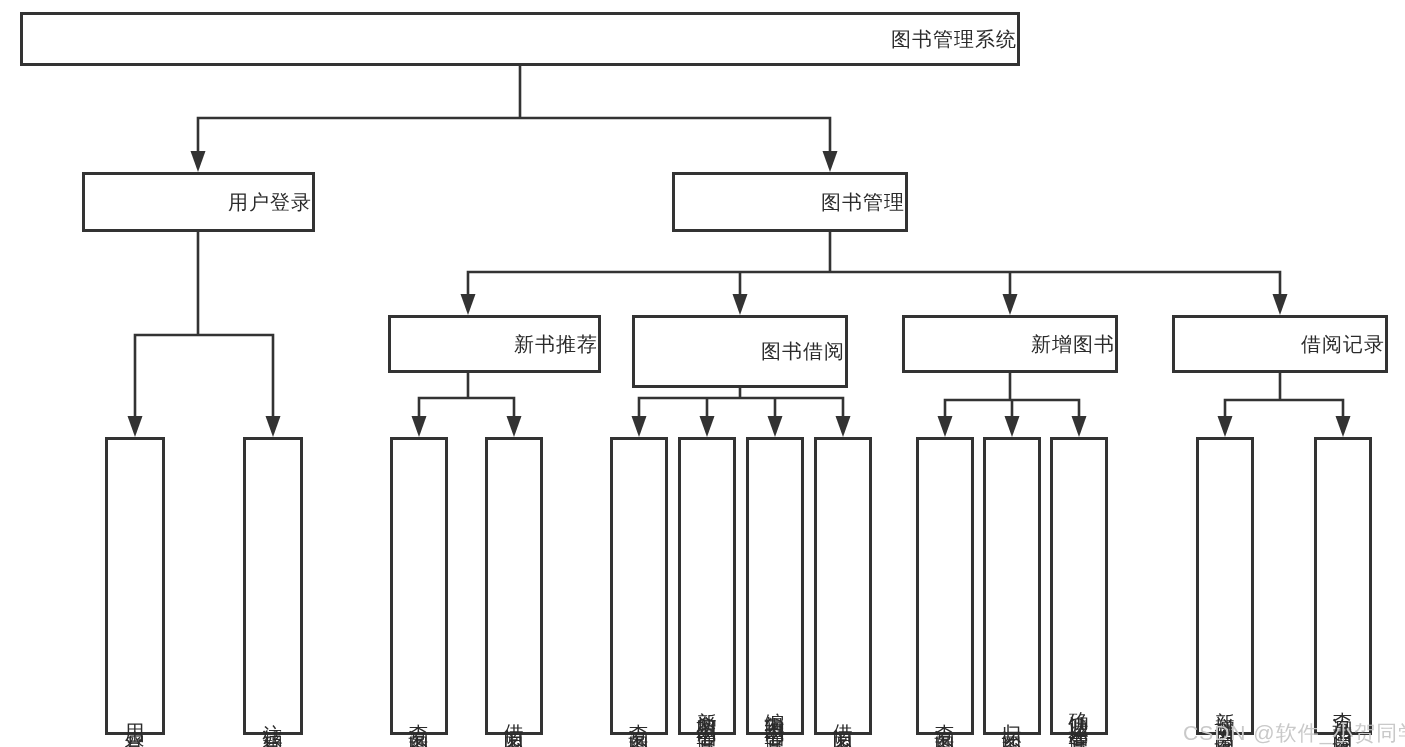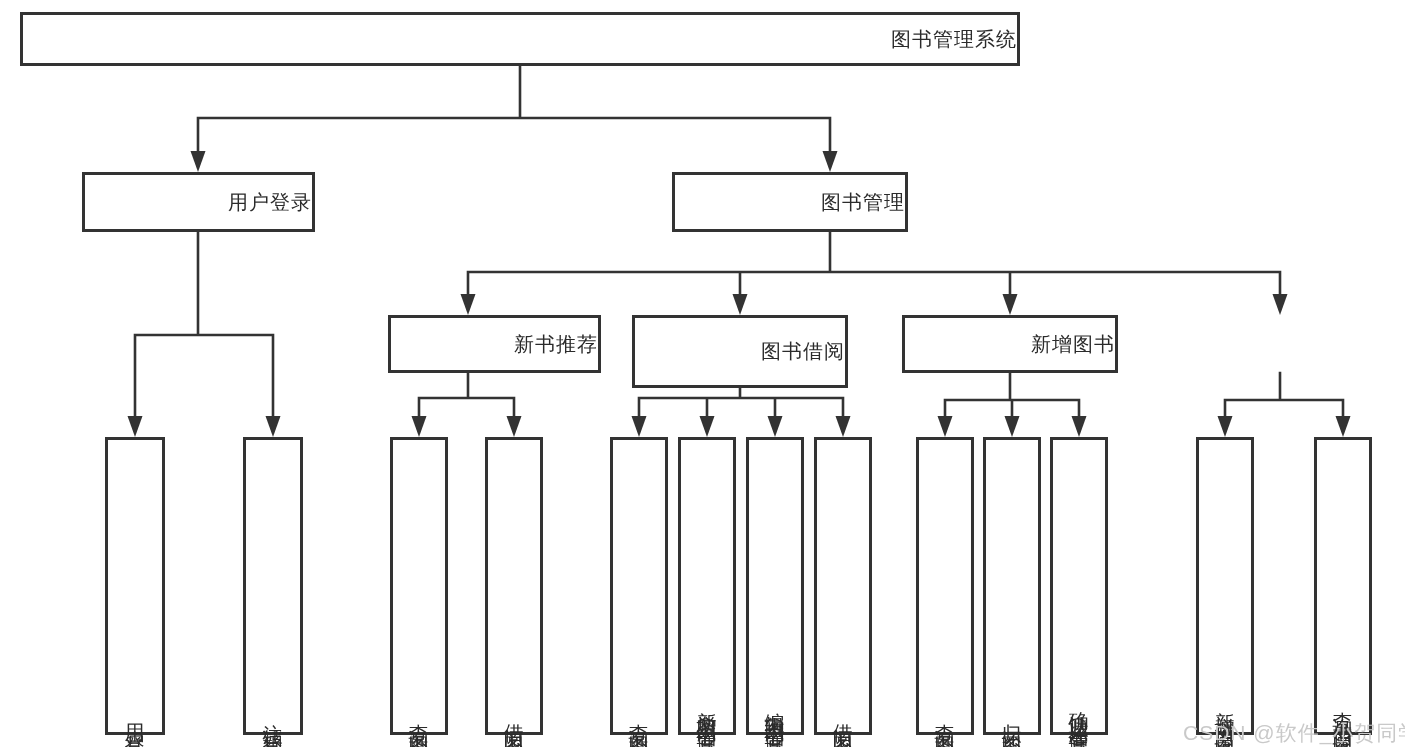--- a/index.html
+++ b/index.html
@@ -128,20 +128,23 @@
 
   <div class="box" id="box-new-book">
     <span>新书推荐</span>
   </div>
   <div class="box" id="box-borrow">
     <span>图书借阅</span>
   </div>
   <div class="box" id="box-current">
     <span>新增图书</span>
   </div>
+  <div class="box" id="box-records">
+    <span>借阅记录</span>
+  </div>
 
   <div class="box vbox leaf" id="leaf-ul-login">
     <span>用户登录</span>
   </div>
   <div class="box vbox leaf" id="leaf-ul-logout">
     <span>注销登录</span>
   </div>
 
   <div class="box vbox leaf" id="leaf-nb-query">
     <span>查询图书</span>

